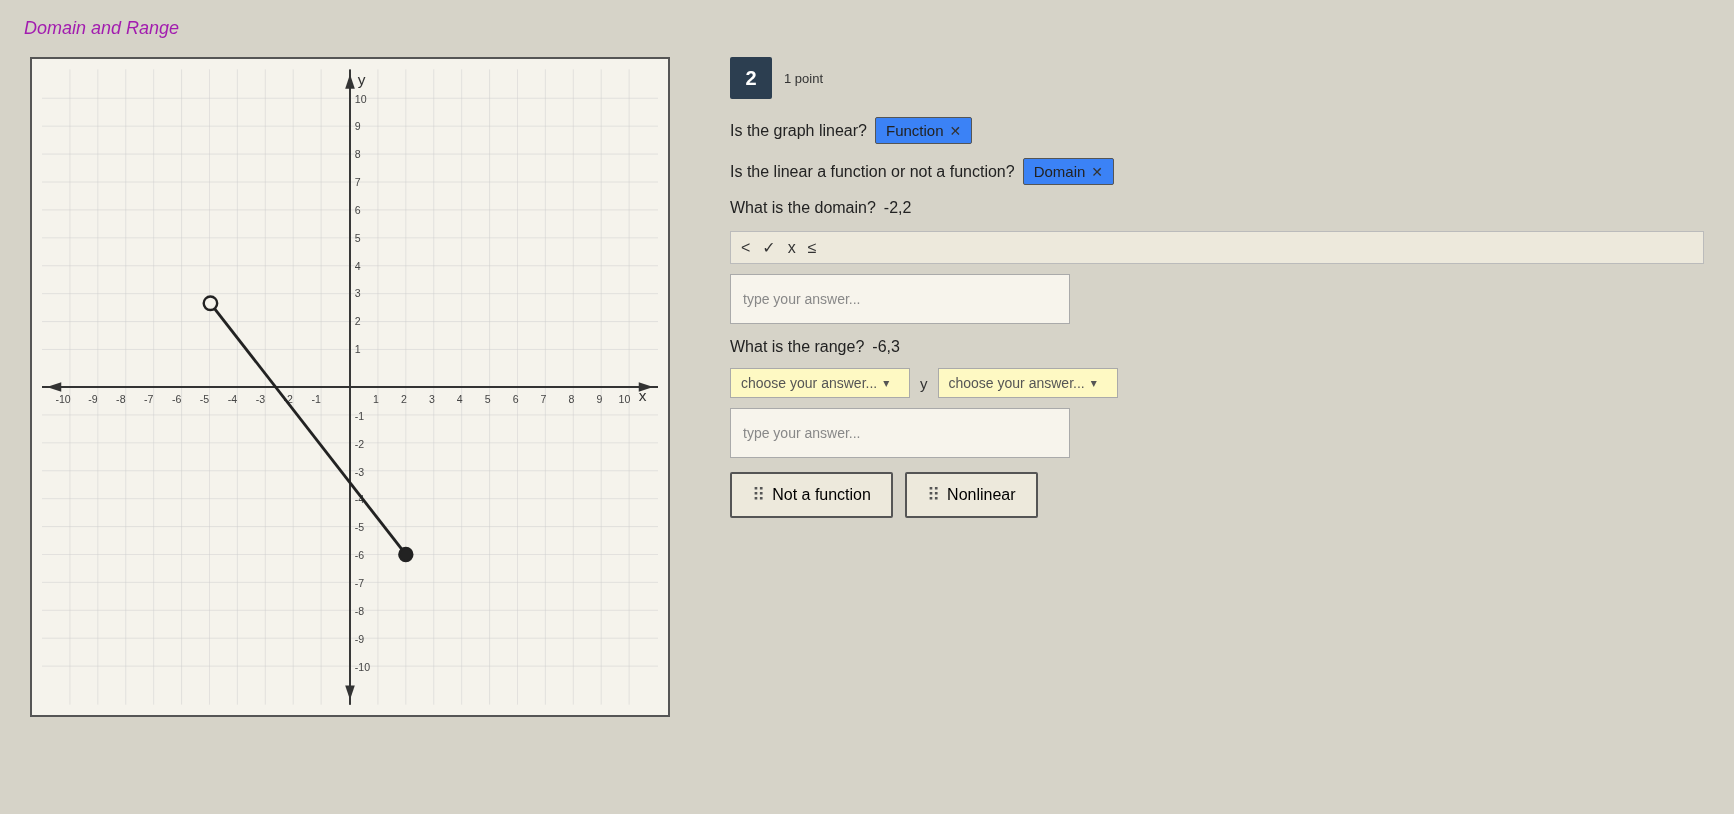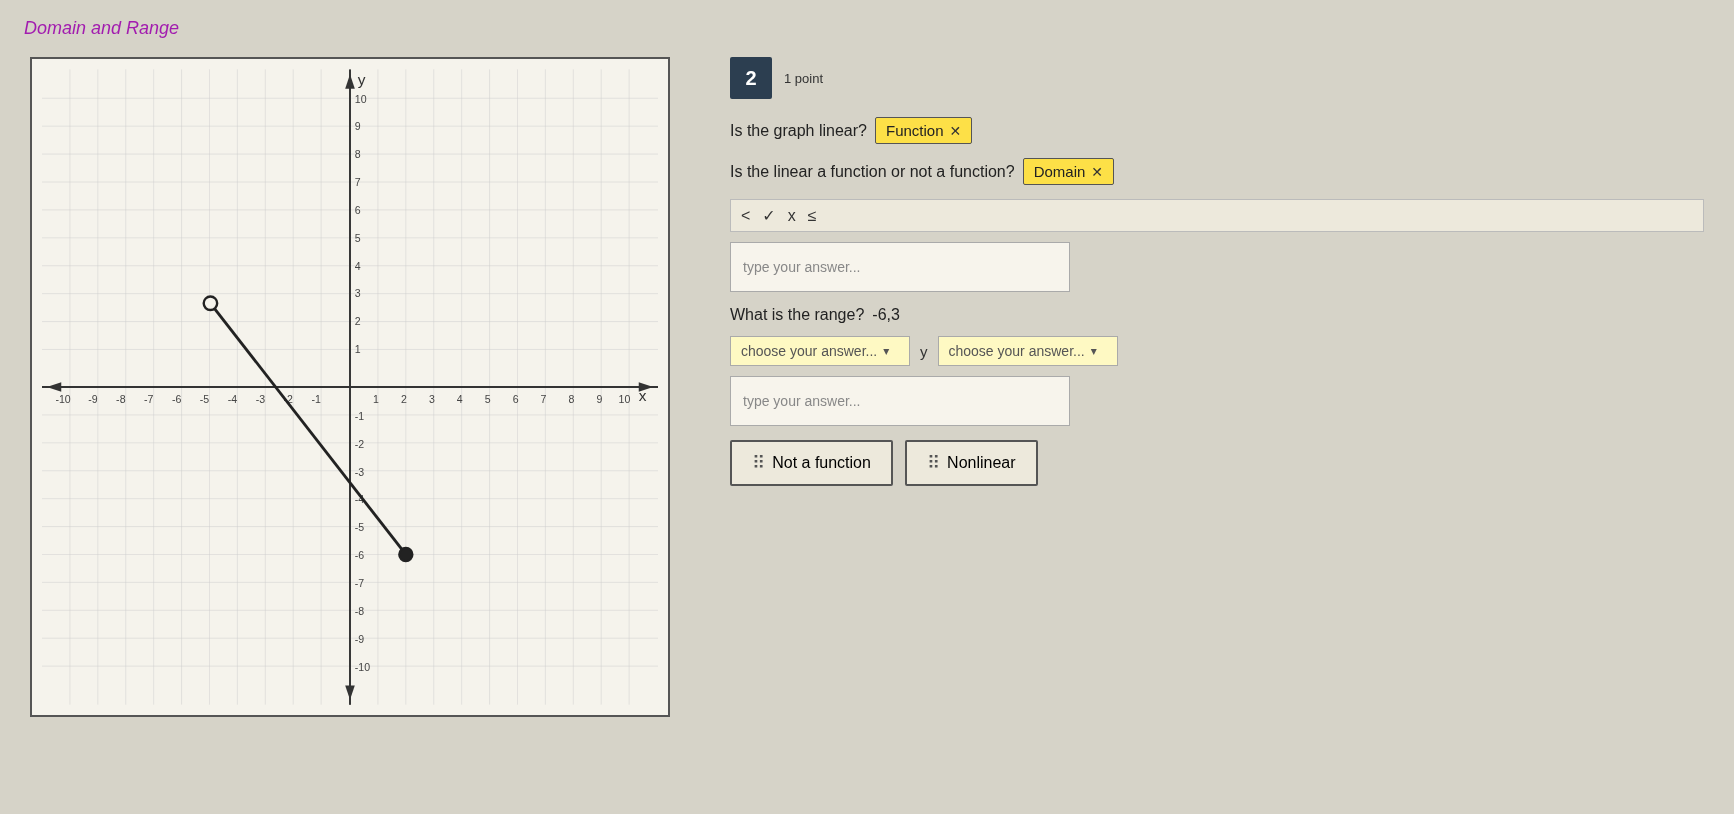--- a/index.html
+++ b/index.html
@@ -70,21 +70,21 @@
     .question-row {
       display: flex;
       align-items: center;
       gap: 8px;
       margin-bottom: 14px;
       font-size: 16px;
       color: #222;
     }
     .answer-tag {
       border: 1.5px solid #555;
-      background: #fde047;
+      background: #3b82f6;
       padding: 4px 10px;
       font-size: 15px;
       display: flex;
       align-items: center;
       gap: 6px;
       border-radius: 2px;
     }
     .answer-tag .close-x {
       cursor: pointer;
       font-size: 14px;
@@ -319,20 +319,24 @@
     </div>
 
     <div class="question-row">
       <span>Is the linear a function or not a function?</span>
       <div class="answer-tag">
         <span>Domain</span>
         <span class="close-x">✕</span>
       </div>
     </div>
 
+    <div class="question-row">
+      <span>What is the domain?</span>
+      <span class="domain-value">-2,2</span>
+    </div>
 
     <div class="inequality-row">
       <span class="ineq-symbol">&lt;</span>
       <span class="ineq-symbol">✓</span>
       <span class="ineq-symbol">x</span>
       <span class="ineq-symbol">≤</span>
     </div>
 
     <div class="type-answer-box">type your answer...</div>
 

